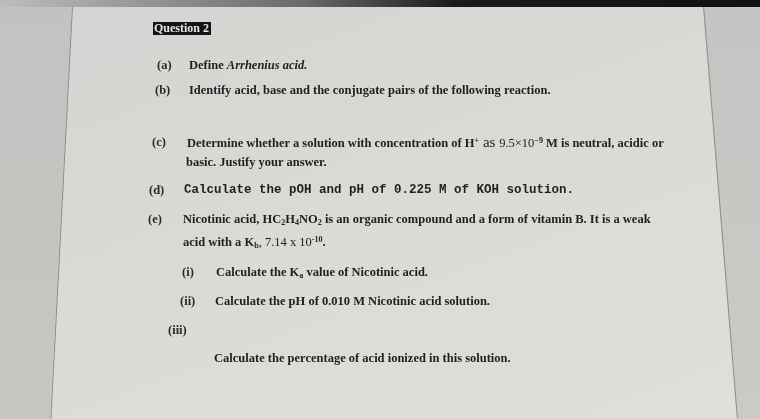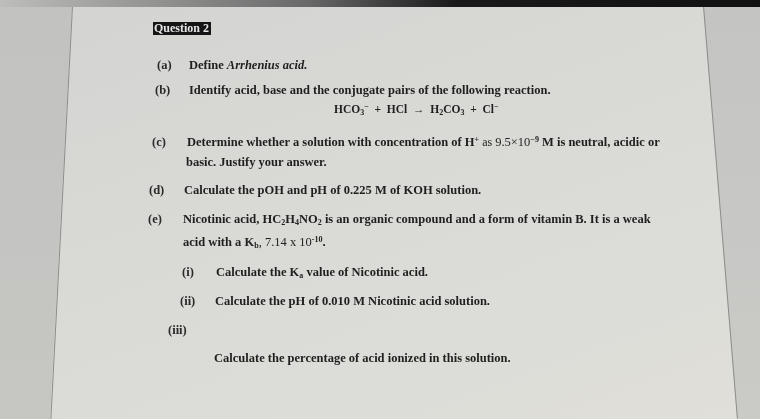--- a/index.html
+++ b/index.html
@@ -63,43 +63,34 @@
     <span class="label" style="left:157px;">(a)</span>
     <span class="text" style="left:189px;">
       <span>Define </span><i>Arrhenius acid.</i>
     </span>
   </div>
 
   <div class="row" style="left:0; top:83px;">
     <span class="label" style="left:155px;">(b)</span>
     <span class="text" style="left:189px;">Identify acid, base and the conjugate pairs of the following reaction.</span>
   </div>
-  <div class="eq" style="left:334px; top:103px;">
-    <span>HCO</span><sub>3</sub><sup>−</sup>
-    &nbsp;<span>+</span>&nbsp;
-    <span>HCl</span>
-    &nbsp;<span>→</span>&nbsp;
-    <span>H</span><sub>2</sub><span>CO</span><sub>3</sub>
-    &nbsp;<span>+</span>&nbsp;
-    <span>Cl</span><sup>−</sup>
-  </div>
 
   <div class="row" style="left:0; top:135px;">
     <span class="label" style="left:152px;">(c)</span>
     <span class="text" style="left:187px;">
-      <span>Determine whether a solution with concentration of H</span><sup>+</sup><span style="font-weight:normal;font-size:12px;"> as </span><span style="font-weight:normal;">9.5×10</span><sup>−9</sup><span> M is neutral, acidic or</span>
+      <span>Determine whether a solution with concentration of H</span><sup>+</sup><span style="font-weight:normal;font-size:15px;"> as </span><span style="font-weight:normal;">9.5×10</span><sup>−9</sup><span> M is neutral, acidic or</span>
     </span>
   </div>
   <div class="row" style="left:0; top:155px;">
     <span class="text" style="left:186px;">basic. Justify your answer.</span>
   </div>
 
   <div class="row" style="left:0; top:183px;">
     <span class="label" style="left:149px;">(d)</span>
-    <span class="text" style="left:184px;">Calculate the pOH and pH of 0.225 M of KOH solution.</span>
+    <span class="text" style="left:184px;font-family:Liberation Mono, monospace;">Calculate the pOH and pH of 0.225 M of KOH solution.</span>
   </div>
 
   <div class="row" style="left:0; top:212px;">
     <span class="label" style="left:148px;">(e)</span>
     <span class="text" style="left:183px;text-align:right;">
       <span>Nicotinic acid, HC</span><sub>2</sub><span>H</span><sub>4</sub><span>NO</span><sub>2</sub><span> is an organic compound and a form of vitamin B.  It is a weak</span>
     </span>
   </div>
   <div class="row" style="left:0; top:235px;">
     <span class="text" style="left:183px;">

